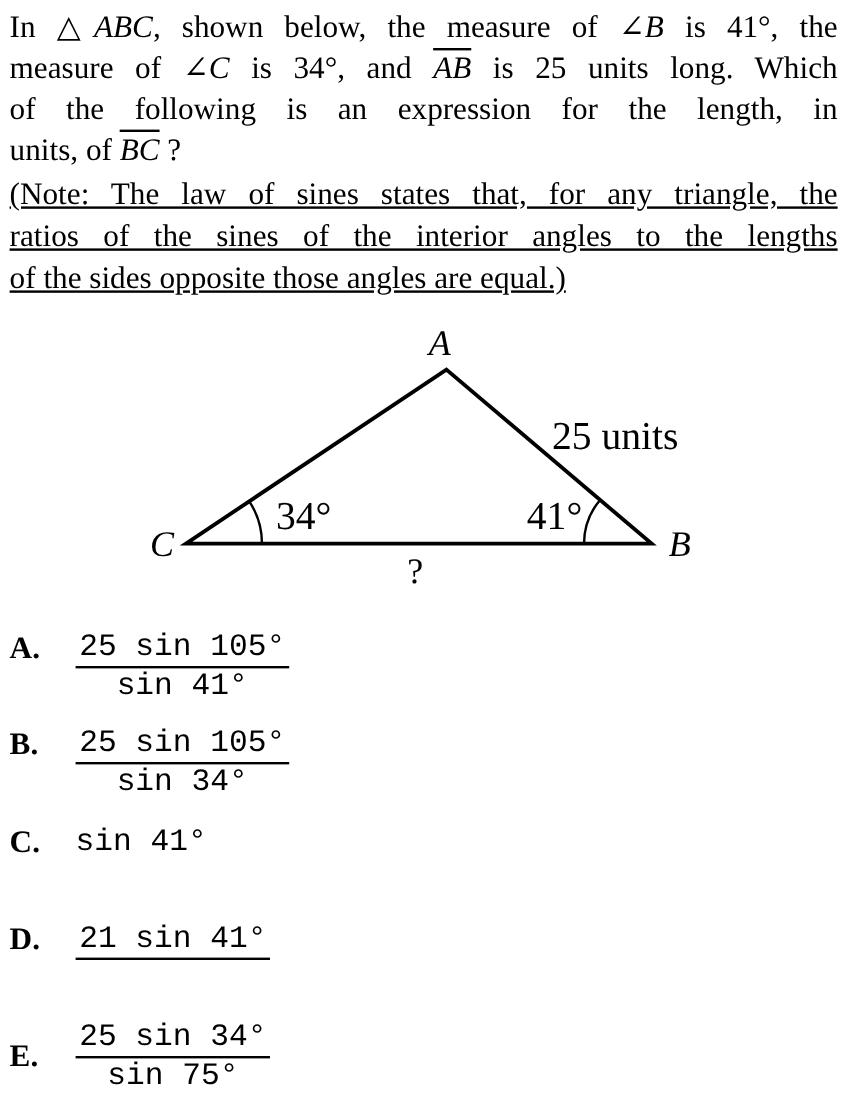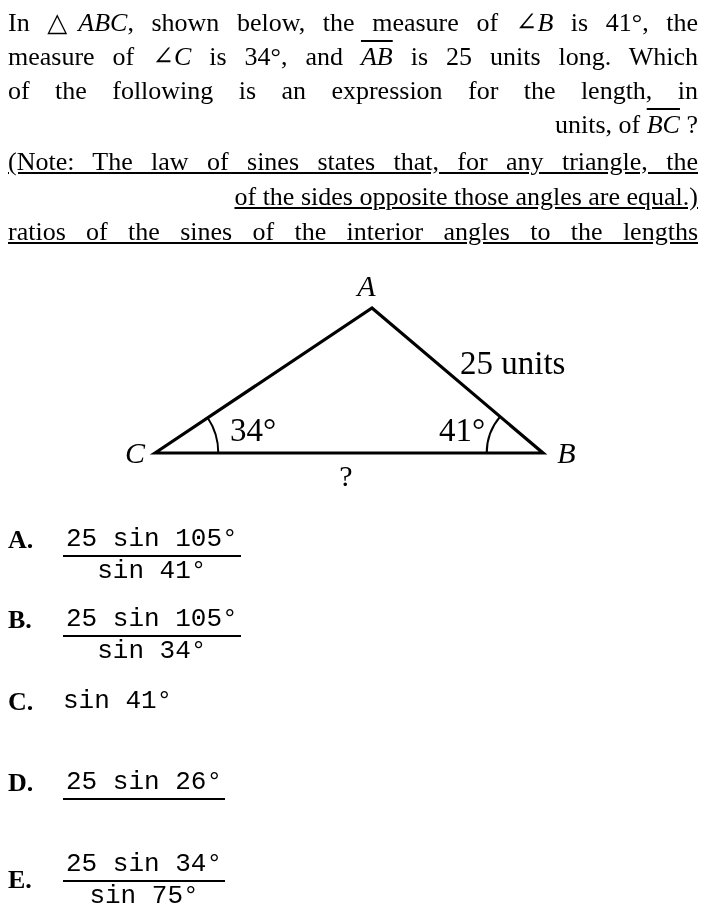--- a/index.html
+++ b/index.html
@@ -13,21 +13,21 @@
   }
   .question {
     position: absolute; left: 8px; top: 6px; width: 690px;
     font-size: 26px;
   }
   .note {
     position: absolute; left: 8px; top: 144px; width: 690px;
     font-size: 26px;
     text-decoration: underline;
   }
-  .line { line-height: 34px; white-space: nowrap; text-align: right; }
+  .line { line-height: 34px; white-space: nowrap; }
   .note .line { line-height: 35px; }
   .line.just { white-space: normal; text-align: justify; text-align-last: justify; }
   .it { font-style: italic; }
   .ov { text-decoration: overline; text-decoration-thickness: 1.8px; }
   svg.diagram { position: absolute; left: 0; top: 260px; }
   .tri { fill: none; stroke: #000; stroke-width: 3.2; stroke-linejoin: miter; }
   .arc { fill: none; stroke: #000; stroke-width: 2; }
   .vl { font: italic 30px "Liberation Serif", "DejaVu Serif", serif; fill: #000; }
   .dl { font: 33px "Liberation Serif", "DejaVu Serif", serif; fill: #000; }
   .ql { font: 30px "Liberation Serif", "DejaVu Serif", serif; fill: #000; }
@@ -52,22 +52,22 @@
 
 <div class="question">
   <div class="line just"><span>In △</span><span class="it">ABC</span><span>, shown below, the measure of ∠</span><span class="it">B</span><span> is 41°, the</span></div>
   <div class="line just"><span>measure of ∠</span><span class="it">C</span><span> is 34°, and </span><span class="it ov">AB</span><span> is 25 units long. Which</span></div>
   <div class="line just"><span>of the following is an expression for the length, in</span></div>
   <div class="line"><span>units, of </span><span class="it ov">BC</span><span> ?</span></div>
 </div>
 
 <div class="note">
   <div class="line just">(Note: The law of sines states that, for any triangle, the</div>
+  <div class="line just">ratios of the sines of the interior angles to the lengths</div>
   <div class="line">of the sides opposite those angles are equal.)</div>
-  <div class="line just">ratios of the sines of the interior angles to the lengths</div>
 </div>
 
 <svg class="diagram" width="706" height="235" viewBox="0 0 706 235" xmlns="http://www.w3.org/2000/svg">
   <path class="tri" d="M155 193 L372 48 L543 193 Z"></path>
   <path class="arc" d="M218.3 193 A63.3 63.3 0 0 0 207.7 157.8"></path>
   <path class="arc" d="M500.1 156.6 A56.3 56.3 0 0 0 486.7 193"></path>
   <text class="vl" x="366.5" y="36" text-anchor="middle">A</text>
   <text class="vl" x="135" y="203" text-anchor="middle">C</text>
   <text class="vl" x="566.5" y="203" text-anchor="middle">B</text>
   <text class="dl" x="460" y="114">25 units</text>
@@ -93,21 +93,21 @@
   </div>
   <div class="answer-row" style="top:687px">
     <span class="letter">C.</span>
     <span class="frac">
       <span class="den">sin 41°</span>
     </span>
   </div>
   <div class="answer-row" style="top:768px">
     <span class="letter">D.</span>
     <span class="frac">
-      <span class="num">25 sin 26°</span>
+      <span class="num">21 sin 41°</span>
     </span>
   </div>
   <div class="answer-row" style="top:850px">
     <span class="letter" style="top:15px">E.</span>
     <span class="frac">
       <span class="num">25 sin 34°</span>
       <span class="den">sin 75°</span>
     </span>
   </div>
 </div>

